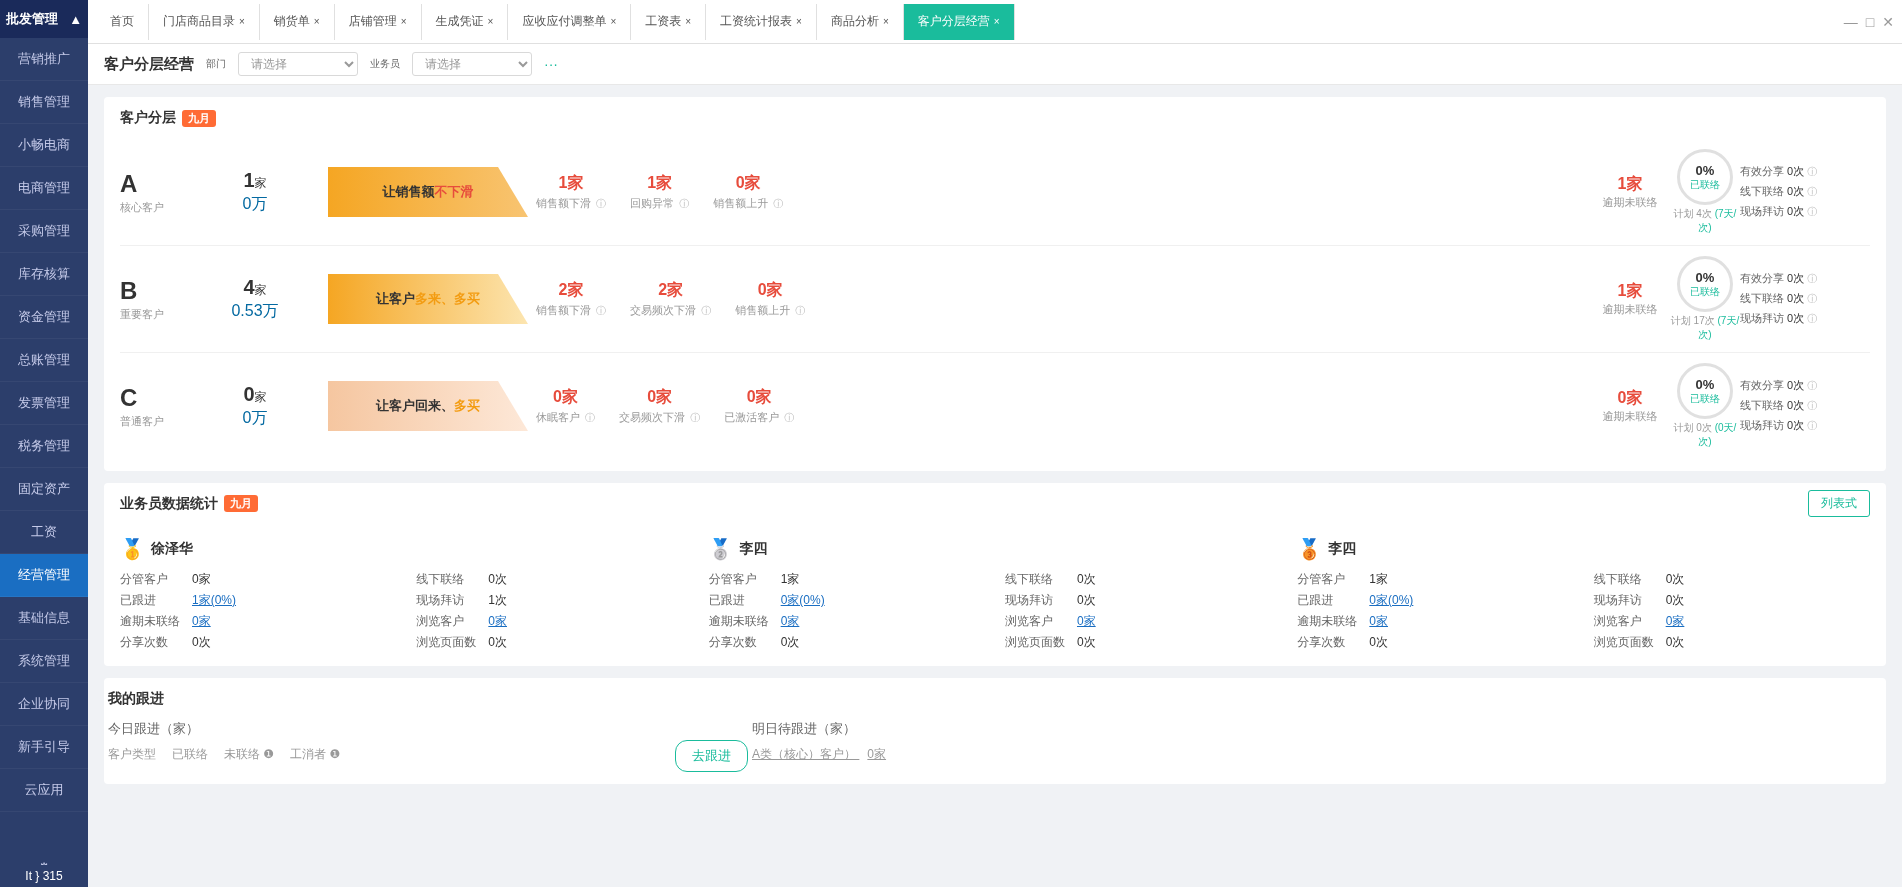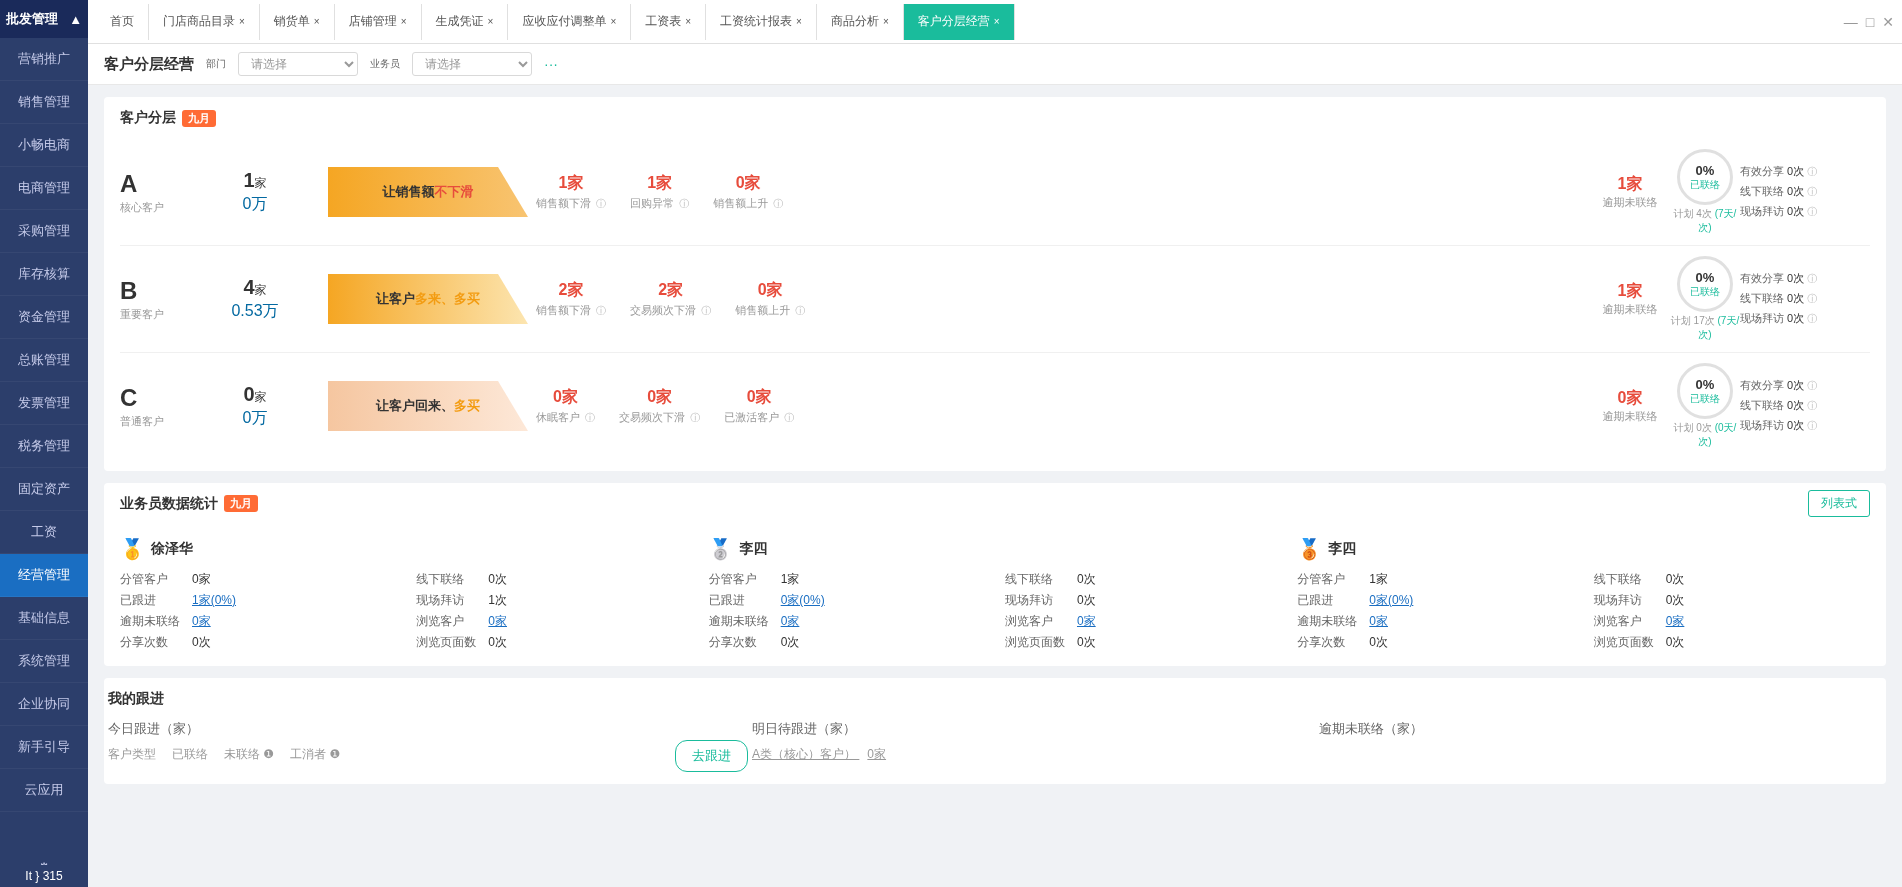--- a/index.html
+++ b/index.html
@@ -764,22 +764,19 @@
         <div>
           <button class="go-btn">去跟进</button>
         </div>
         <div>
           <div class="followup-col-title">明日待跟进（家）</div>
           <div style="margin-top:4px;font-size:12px;color:#999;text-decoration:underline;">
             <span>A类（核心）客户）</span>
             <span style="margin-left:8px;">0家</span>
           </div>
         </div>
-        <div>
-          <div class="followup-col-title">逾期未联络（家）</div>
-        </div>
       </div>
     </div>
 
   </div>
 </div>
 
 <div class="bottom-bar">It } 315</div>
 
 </body></html>

